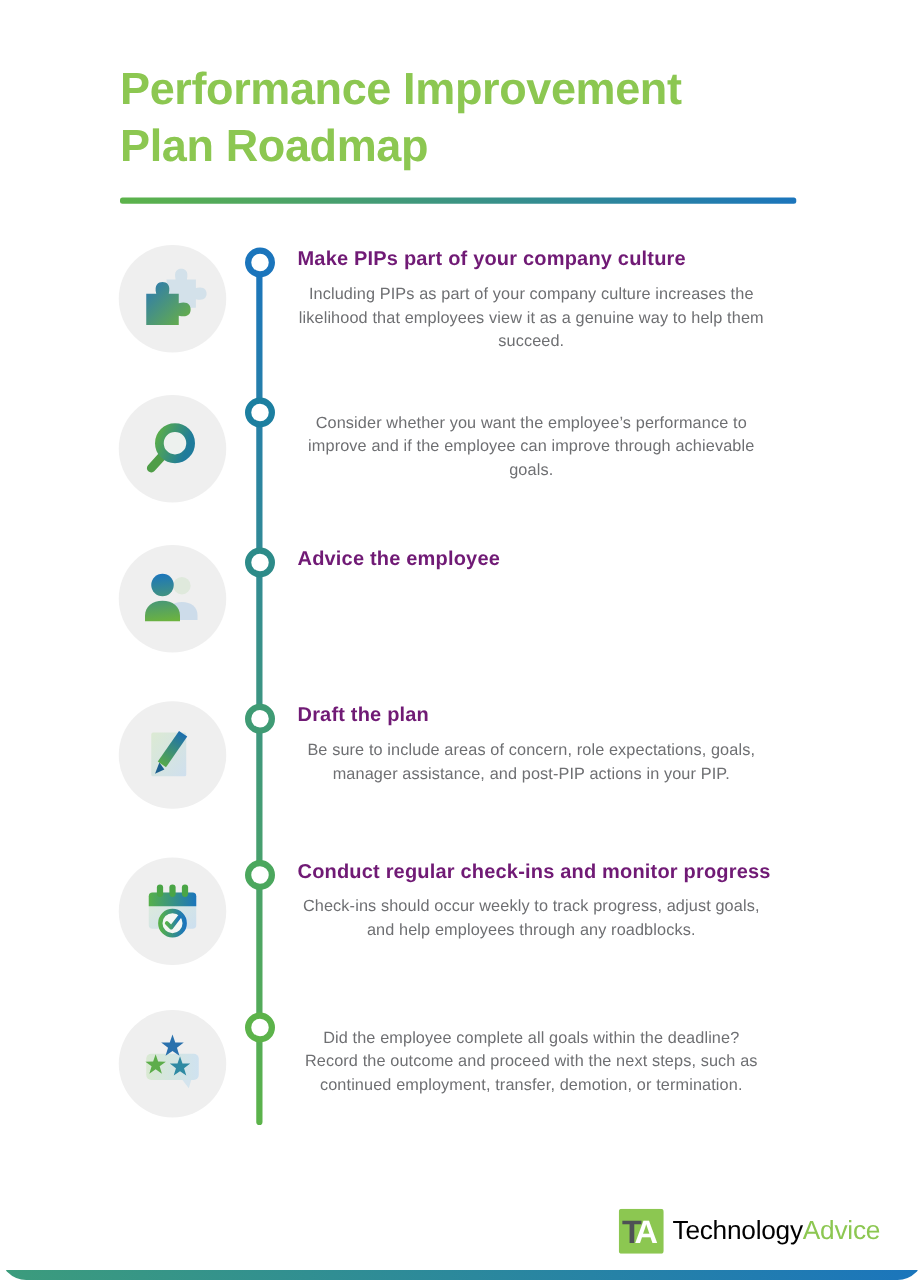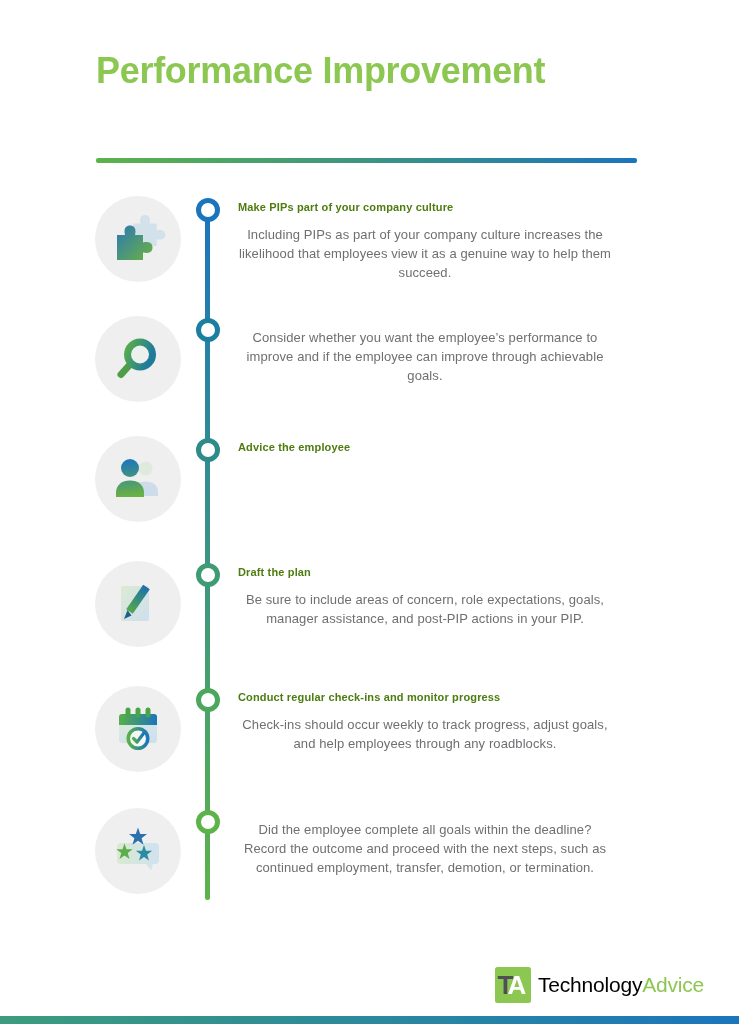--- a/index.html
+++ b/index.html
@@ -1,19 +1,20 @@
 <!DOCTYPE html>
 <html><head>
 <meta charset="utf-8">
 <style>
   html,body { margin:0; padding:0; background:#ffffff; }
   .page {
     position:relative; width:739px; height:1024px; background:#ffffff;
     overflow:hidden; font-family:"Liberation Sans", sans-serif;
     margin:0 auto;
+    border-radius:21px;
   }
   .title {
     position:absolute; left:96px; top:48px;
     font-size:36px; line-height:46px; font-weight:700;
     color:#8cc751; letter-spacing:-0.3px;
   }
   .divider {
     position:absolute; left:96px; top:158px; width:541px; height:5px;
     background:linear-gradient(90deg,#5cb34a,#1b75bc); border-radius:2px;
   }
@@ -27,21 +28,21 @@
     border-radius:50%; background:#efefef;
     display:flex; align-items:center; justify-content:center;
   }
   .marker {
     position:absolute; left:196px; top:2px; width:24px; height:24px;
     border-radius:50%; background:#ffffff; border:5px solid #1b75bc;
     box-sizing:border-box; z-index:2;
   }
   .stext { position:absolute; left:238px; top:3px; width:445px; }
   .stitle {
-    font-size:11px; font-weight:700; color:#4d7c0f;
+    font-size:16px; font-weight:700; color:#701a75;
     letter-spacing:0.15px; line-height:17px;
   }
   .sdesc {
     margin-top:9px; font-size:13px; line-height:19px; color:#6e6f72;
     max-width:374px; letter-spacing:0.1px;text-align:center;
   }
   .logo { position:absolute; left:495px; top:967px; display:flex; align-items:center; }
   .logomark { width:36px; height:36px; display:block; }
   .logotext { font-size:21px; margin-left:7px; letter-spacing:-0.2px; white-space:nowrap; }
   .logotext .dark { color:#000000; }
@@ -51,20 +52,21 @@
     background:linear-gradient(90deg,#3c9c7c,#1b75bc);
   }
 </style>
 </head>
 <body>
 
 <div class="page">
 
   <div class="title">
     <div>Performance Improvement</div>
+    <div>Plan Roadmap</div>
   </div>
 
   <div class="divider"></div>
   <div class="tline"></div>
 
   <div class="step" style="top:196px">
     <div class="bubble">
       <svg width="56" height="56" viewBox="0 0 56 56">
         <defs>
           <linearGradient id="g1" x1="0" y1="0" x2="1" y2="1">

